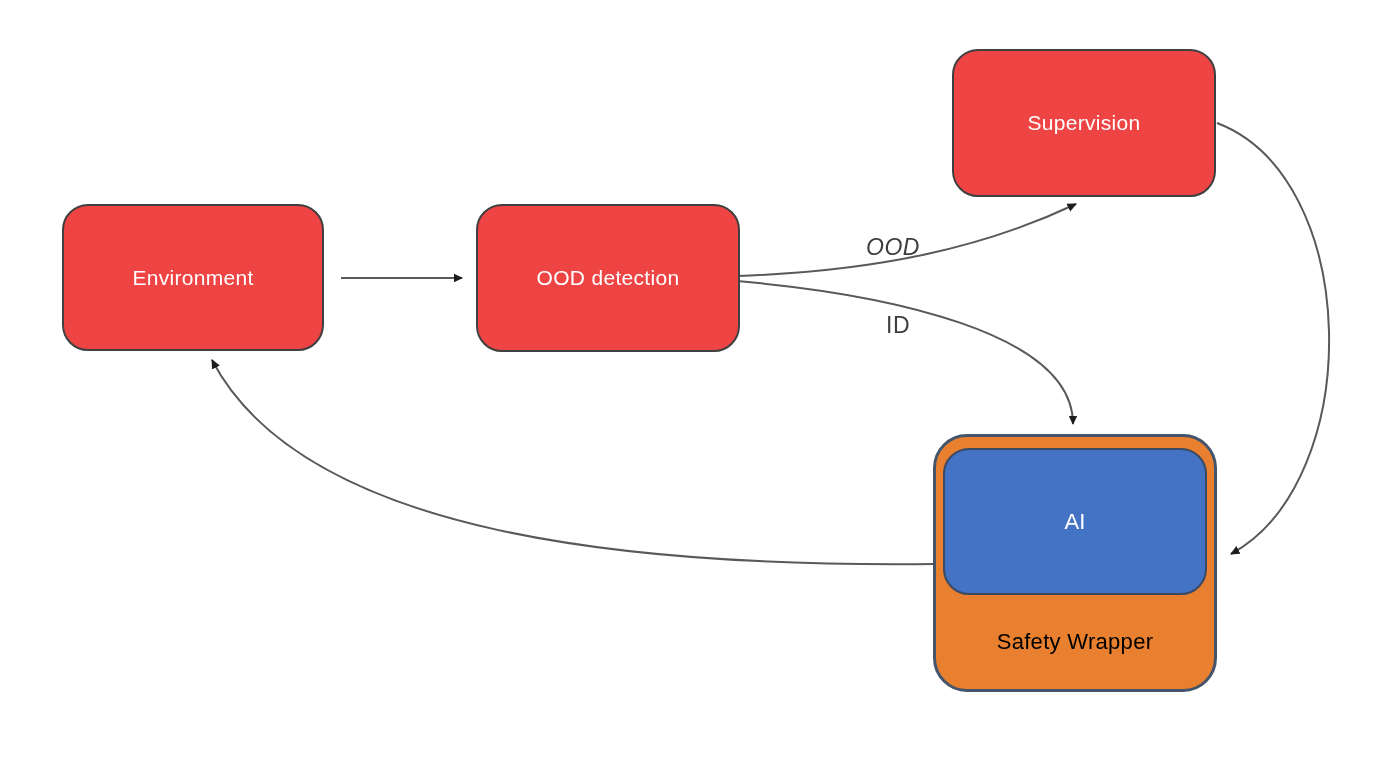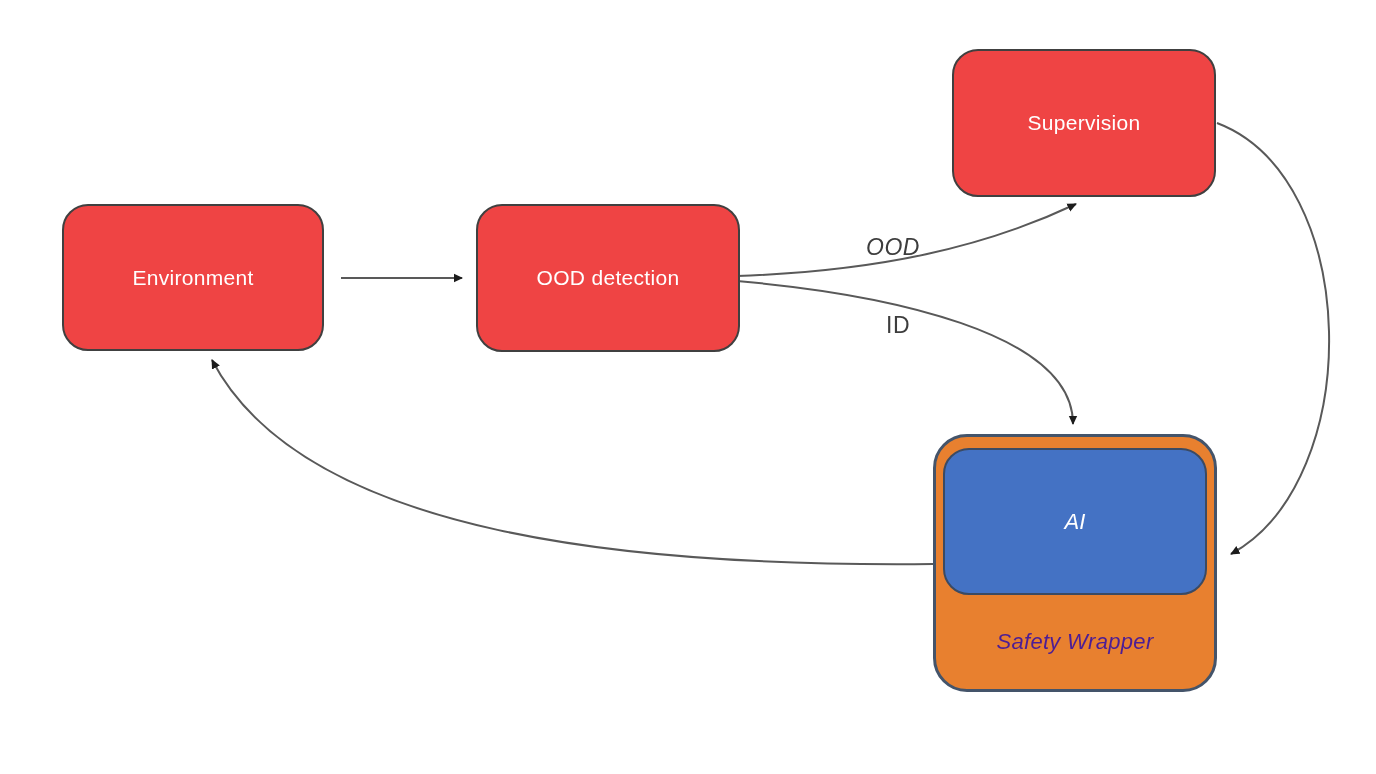--- a/index.html
+++ b/index.html
@@ -47,42 +47,41 @@
     top: 434px;
     width: 284px;
     height: 258px;
     background: #e8802f;
     border: 3px solid #44546a;
     border-radius: 34px;
     box-sizing: border-box;
     display: flex;
     flex-direction: column;
     padding: 11px 7px 0 7px;
-    font-style: italic;
   }
   .node-ai {
     position: relative;
     width: 100%;
     height: 147px;
     background: #4472c4;
     border: 2px solid #3b4a63;
     border-radius: 26px;
     display: flex;
     align-items: center;
     justify-content: center;
     color: #ffffff;
     font-size: 22px;
     box-sizing: border-box;
   }
   .wrapper-label {
     flex: 1;
     display: flex;
     align-items: center;
     justify-content: center;
-    color: #4c1d95;
+    color: #000000;
     font-size: 22px;
     letter-spacing: 0.3px;
   }
   .edge-label {
     position: absolute;
     transform: translate(-50%, -50%);
     color: #3d3d3d;
     font-size: 23px;
     letter-spacing: 0.5px;
   }

